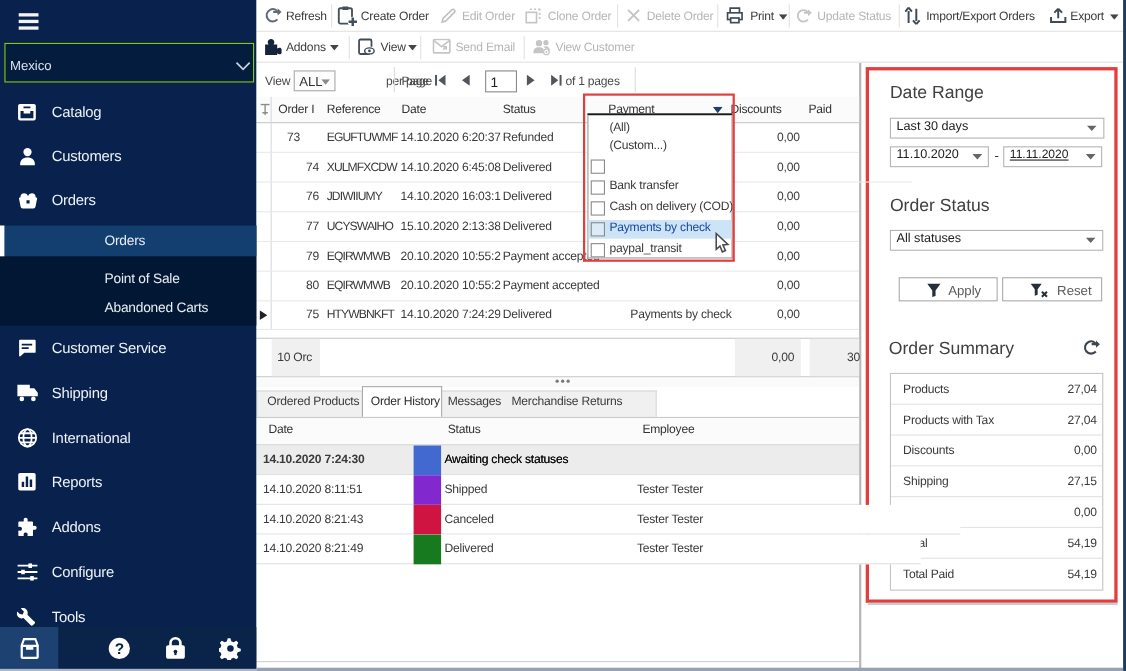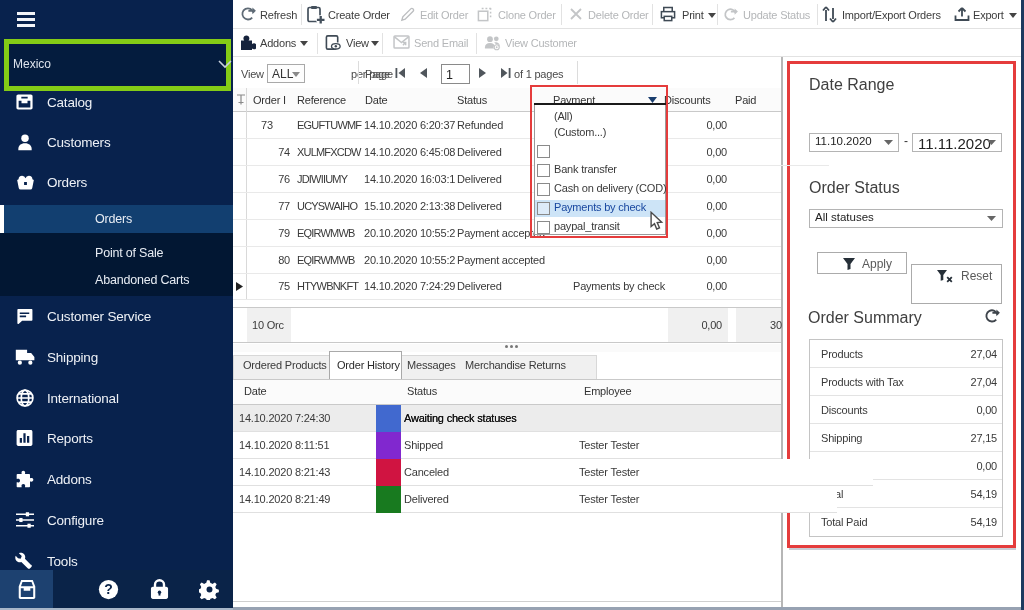--- a/index.html
+++ b/index.html
@@ -27,50 +27,56 @@
 <div id="app">
 
 <div class="abs" id="rightpanel" style="left:783px; top:57px; width:238px; height:551px; background:#fff;"></div>
 <div class="abs" style="left:781px; top:57px; width:2px; height:551px; background:#b6b6b6;"></div>
 
 <div class="abs" style="left:787px; top:61px; width:229px; height:487px; border:3px solid #e53c3c;"></div>
 <div class="abs" style="left:789px; top:548px; width:227px; height:2px; background:#c9ccd4;"></div>
 
 <div class="abs" style="left:809px; top:76px; font-size:16px; color:#404040;">Date Range</div>
 
+<div class="abs" style="left:809px; top:107px; width:195px; height:19px; border:1px solid #b4b4b4; background:#fff;">
+  <div class="abs" style="left:5px; top:1px; font-size:11.5px; color:#222;">Last 30 days</div>
+  <svg class="abs" style="right:6px; top:6px;" width="9" height="6">
+        <path d="M0 0 L9 0 L4.5 5 Z" fill="#666"></path>
+      </svg>
+</div>
 
 <div class="abs" style="left:809px; top:133px; width:90px; height:19px; border:1px solid #b4b4b4; background:#fff;">
   <div class="abs" style="left:5px; top:1px; font-size:11.5px; color:#222;">11.10.2020</div>
   <svg class="abs" style="right:5px; top:6px;" width="9" height="6">
         <path d="M0 0 L9 0 L4.5 5 Z" fill="#666"></path>
       </svg>
 </div>
 <div class="abs" style="left:904px; top:134px; font-size:12px; color:#333;">-</div>
 <div class="abs" style="left:912px; top:133px; width:90px; height:19px; border:1px solid #b4b4b4; background:#fff;">
-  <div class="abs" style="left:5px; top:1px; font-size:15px; color:#222;">11.11.2020</div>
+  <div class="abs" style="left:5px; top:1px; font-size:11px; color:#222;text-decoration:underline;">11.11.2020</div>
   <svg class="abs" style="right:5px; top:6px;" width="9" height="6">
         <path d="M0 0 L9 0 L4.5 5 Z" fill="#666"></path>
       </svg>
 </div>
 
 <div class="abs" style="left:809px; top:179px; font-size:16px; color:#404040;">Order Status</div>
 <div class="abs" style="left:809px; top:209px; width:194px; height:19px; border:1px solid #b4b4b4; background:#fff;">
   <div class="abs" style="left:5px; top:1px; font-size:11.5px; color:#222;">All statuses</div>
   <svg class="abs" style="right:6px; top:6px;" width="9" height="6">
         <path d="M0 0 L9 0 L4.5 5 Z" fill="#666"></path>
       </svg>
 </div>
 
 <div class="abs" style="left:817px; top:252px; width:90px; height:22px; border:1px solid #ababab; background:#fff;">
   <svg class="abs" style="left:24px; top:4px;" width="14" height="14" viewBox="0 0 14 14">
         <path d="M1 1 L13 1 L8.5 7 L8.5 12 L5.5 13 L5.5 7 Z" fill="#262f38"></path>
       </svg>
   <div class="abs" style="left:44px; top:4px; font-size:12px; color:#5a5a5a;">Apply</div>
 </div>
-<div class="abs" style="left:911px; top:264px; width:91px; height:40px; border:1px solid #ababab; background:#fff;">
+<div class="abs" style="left:911px; top:252px; width:91px; height:22px; border:1px solid #ababab; background:#fff;">
   <svg class="abs" style="left:25px; top:4px;" width="16" height="14" viewBox="0 0 16 14">
         <path d="M0 1 L10 1 L6.3 6 L6.3 11 L3.7 11.8 L3.7 6 Z" fill="#262f38"></path>
         <path d="M10.2 8.2 L14.8 12.8 M14.8 8.2 L10.2 12.8" stroke="#262f38" stroke-width="1.8"></path>
       </svg>
   <div class="abs" style="left:49px; top:4px; font-size:12px; color:#5a5a5a;">Reset</div>
 </div>
 
 <div class="abs" style="left:808px; top:309px; font-size:16px; color:#404040;">Order Summary</div>
 <svg class="abs" style="left:984px; top:308px;" width="16" height="16" viewBox="0 0 16 16">
       <path d="M12.2 11.6 A5.6 5.6 0 1 1 13.4 6.5" fill="none" stroke="#3f454c" stroke-width="1.9"></path>
@@ -344,21 +350,21 @@
   <div class="abs cell" style="left:465px; top:359px; color:#3a3a3a;">Merchandise Returns</div>
 </div>
 
 <div id="table2">
   <div class="abs" style="left:233px; top:379px; width:548px; height:26px; background:#fbfbfb; border-top:1px solid #c9c9c9; border-bottom:1px solid #c9c9c9;"></div>
   <div class="hdr" style="left:244px; top:385px;">Date</div>
   <div class="hdr" style="left:407px; top:385px;">Status</div>
   <div class="hdr" style="left:584px; top:385px;">Employee</div>
   <div id="rows2">
     <div class="abs" style="left:233px; top:405px; width:548px; height:27px; background:#ececec; border-bottom:1px solid #e0e0e0;">
-      <div class="cell" style="left:6px; top:7px;">14.10.2020 7:24:30</div>
+      <div class="cell" style="left:6px; top:7px;font-weight:bold;">14.10.2020 7:24:30</div>
       <div class="abs" style="left:143px; top:0px; width:25px; height:27px; background:#4169cf;"></div>
       <div class="cell" style="left:171px; top:7px; color:#111; text-shadow:0 0 0.4px #111;">Awaiting check statuses</div>
     </div>
     <div class="abs" style="left:233px; top:432px; width:548px; height:27px; background:#fff; border-bottom:1px solid #e0e0e0;">
       <div class="cell" style="left:6px; top:7px;">14.10.2020 8:11:51</div>
       <div class="abs" style="left:143px; top:0px; width:25px; height:27px; background:#8128cf;"></div>
       <div class="cell" style="left:171px; top:7px;">Shipped</div>
       <div class="cell" style="left:346px; top:7px;">Tester Tester</div>
     </div>
     <div class="abs" style="left:233px; top:459px; width:640px; height:27px; background:#fff; border-bottom:1px solid #e0e0e0;">
@@ -403,21 +409,21 @@
       </svg>
 </div>
 
 <div class="abs" id="sidebar"></div>
 <div id="sidebaritems">
 
   <div class="abs" style="left:17px; top:12px; width:18px; height:2.6px; background:#f2f4f8;"></div>
   <div class="abs" style="left:17px; top:18px; width:18px; height:2.6px; background:#f2f4f8;"></div>
   <div class="abs" style="left:17px; top:24px; width:18px; height:2.6px; background:#f2f4f8;"></div>
 
-  <div class="abs" style="left:4px; top:39px; width:227px; height:52px; background:#041c3e; border:5px solid #84cc16;text-align:center;">
+  <div class="abs" style="left:4px; top:39px; width:227px; height:36px; background:#041c3e; border:1px solid #84cc16;text-align:center;">
     <div class="abs" style="left:4px; top:13px; font-size:12px; color:#dde3ec;">Mexico</div>
     <svg class="abs" style="left:209px; top:16px;" width="14" height="9" viewBox="0 0 14 9">
           <path d="M1 1 L7 7 L13 1" fill="none" stroke="#c8d1dd" stroke-width="1.6"></path>
         </svg>
   </div>
 
   <div class="mi" style="top:82px;">
     <svg width="19" height="19" viewBox="0 0 24 24" fill="#fff">
           <path d="M4 2.5 h16 c1.2 0 2.2 1 2.2 2.2 v14.6 c0 1.2-1 2.2-2.2 2.2 H4 c-1.2 0-2.2-1-2.2-2.2 V4.7 c0-1.2 1-2.2 2.2-2.2 z M8 5.5 v2 h8 v-2 z M4.6 10.5 v8.5 h14.8 v-8.5 h-3.6 v3 h-7.6 v-3 z" fill-rule="evenodd"></path>
         </svg>

